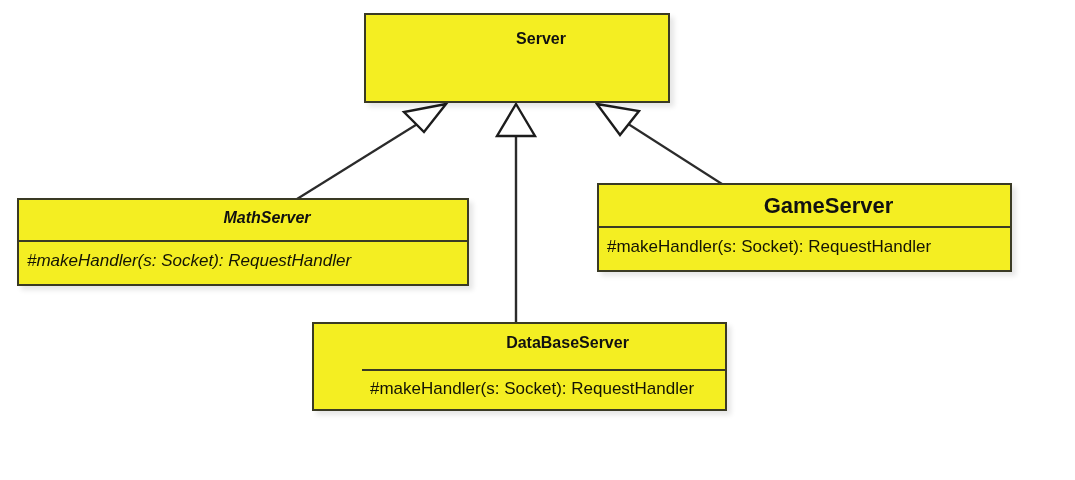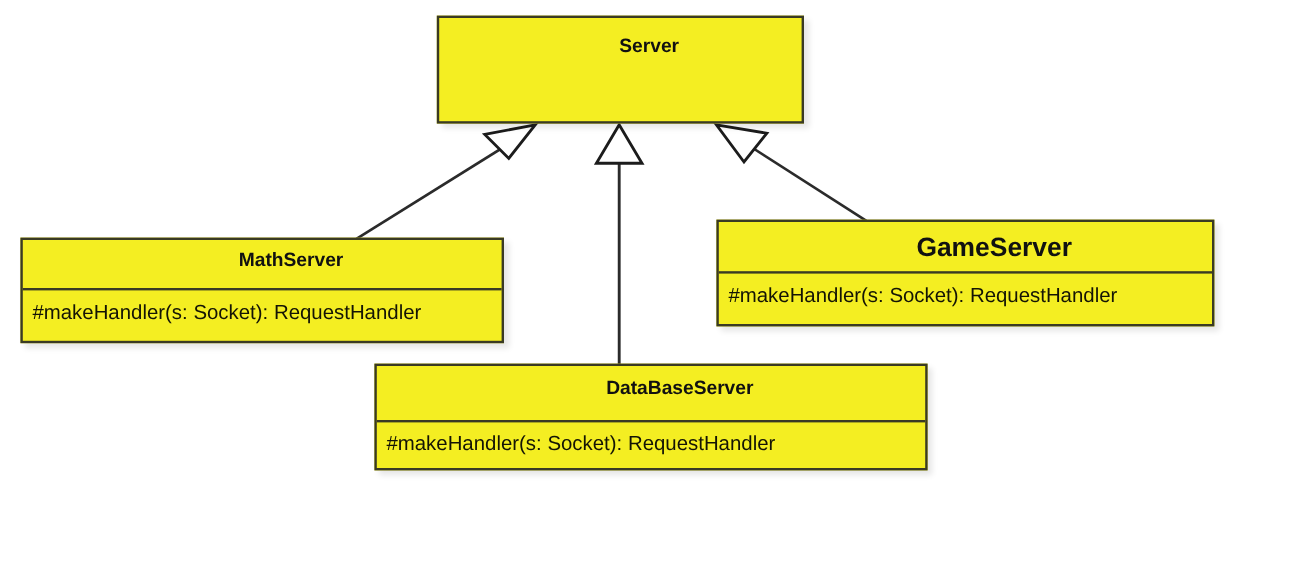--- a/index.html
+++ b/index.html
@@ -64,22 +64,23 @@
   }
   #class-server .uml-name {
     font-size: 16px;
     padding-top: 16px;
   }
 
   
   #class-mathserver {
     left: 17px;
     top: 198px;
-    width: 403px;
+    width: 452px;
     height: 88px;
+    font-style: italic;
   }
   #class-mathserver .uml-name {
     font-size: 16px;
     padding-top: 10px;
     height: 30px;
   }
   #class-mathserver .uml-compartment {
     height: 54px;
   }
   #class-mathserver .uml-member {
@@ -103,23 +104,24 @@
     height: 54px;
   }
   #class-gameserver .uml-member {
     font-size: 17px;
     padding: 10px 0 0 8px;
   }
 
   
   #class-databaseserver {
     left: 312px;
-    top: 303px;
-    width: 461px;
+    top: 322px;
+    width: 415px;
     height: 89px;
+    padding-left: 48px;
   }
   #class-databaseserver .uml-name {
     font-size: 16px;
     padding-top: 11px;
     height: 34px;
   }
   #class-databaseserver .uml-compartment {
     height: 51px;
   }
   #class-databaseserver .uml-member {

